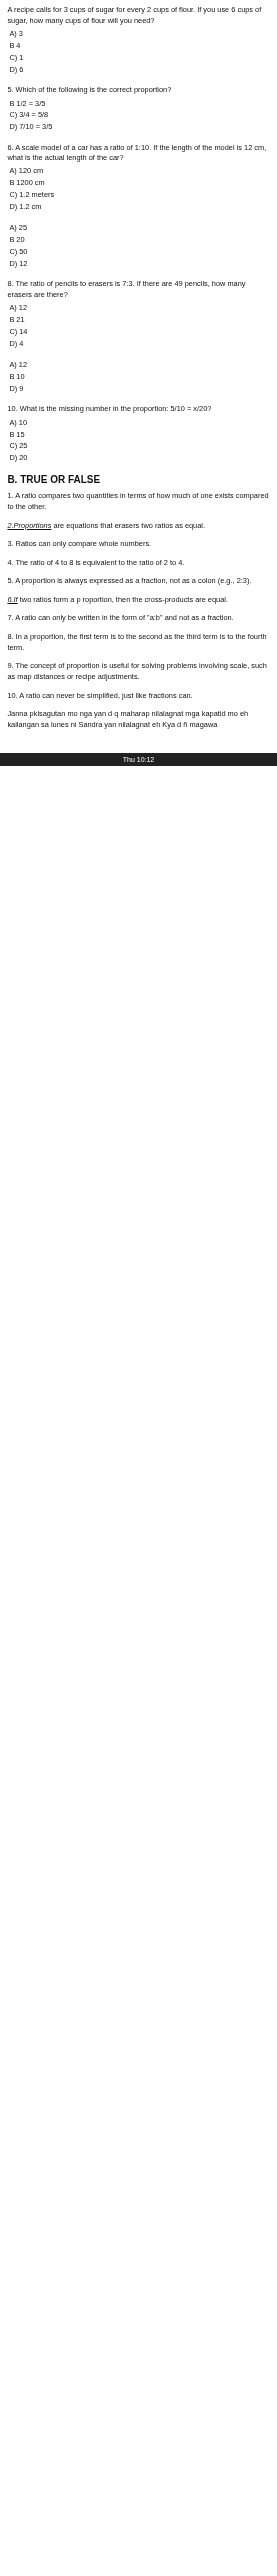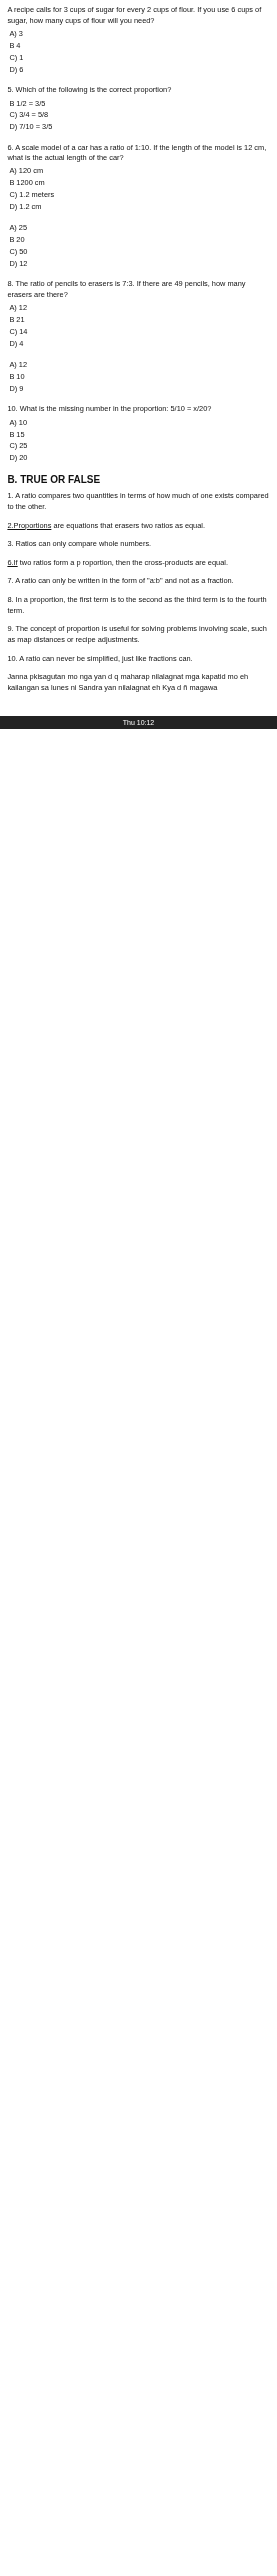--- a/index.html
+++ b/index.html
@@ -29,20 +29,21 @@
       font-weight: bold;
       margin: 9.6px 0 5.3px 0;
       font-size: 10px;
     }
     .tf-block {
       margin-bottom: 7.4px;
       line-height: 1.5;
     }
     .underline {
       text-decoration: underline;
+      font-style: italic;
     }
     .bottom-bar {
       background: #222;
       color: #fff;
       text-align: center;
       padding: 3.2px 0;
       font-size: 7px;
       margin-top: 9.6px;
     }
   </style>
@@ -139,21 +140,29 @@
     <div class="tf-block">
       <span class="underline">2.Proportions</span>
       <span> are equations that erasers two ratios as equal.</span>
     </div>
 
     <div class="tf-block">
       <span>3. </span>
       <span>Ratios can only compare whole numbers.</span>
     </div>
 
+    <div class="tf-block">
+      <span>4. </span>
+      <span>The ratio of 4 to 8 is equivalent to the ratio of 2 to 4.</span>
+    </div>
 
+    <div class="tf-block">
+      <span>5.</span>
+      <span>A proportion is always expressed as a fraction, not as a colon (e.g., 2:3).</span>
+    </div>
 
     <div class="tf-block">
       <span class="underline">6.If</span>
       <span> two ratios form a p roportion, then the cross-products are equal.</span>
     </div>
 
     <div class="tf-block">
       <span>7. </span>
       <span>A ratio can only be written in the form of "a:b" and not as a fraction.</span>
     </div>

